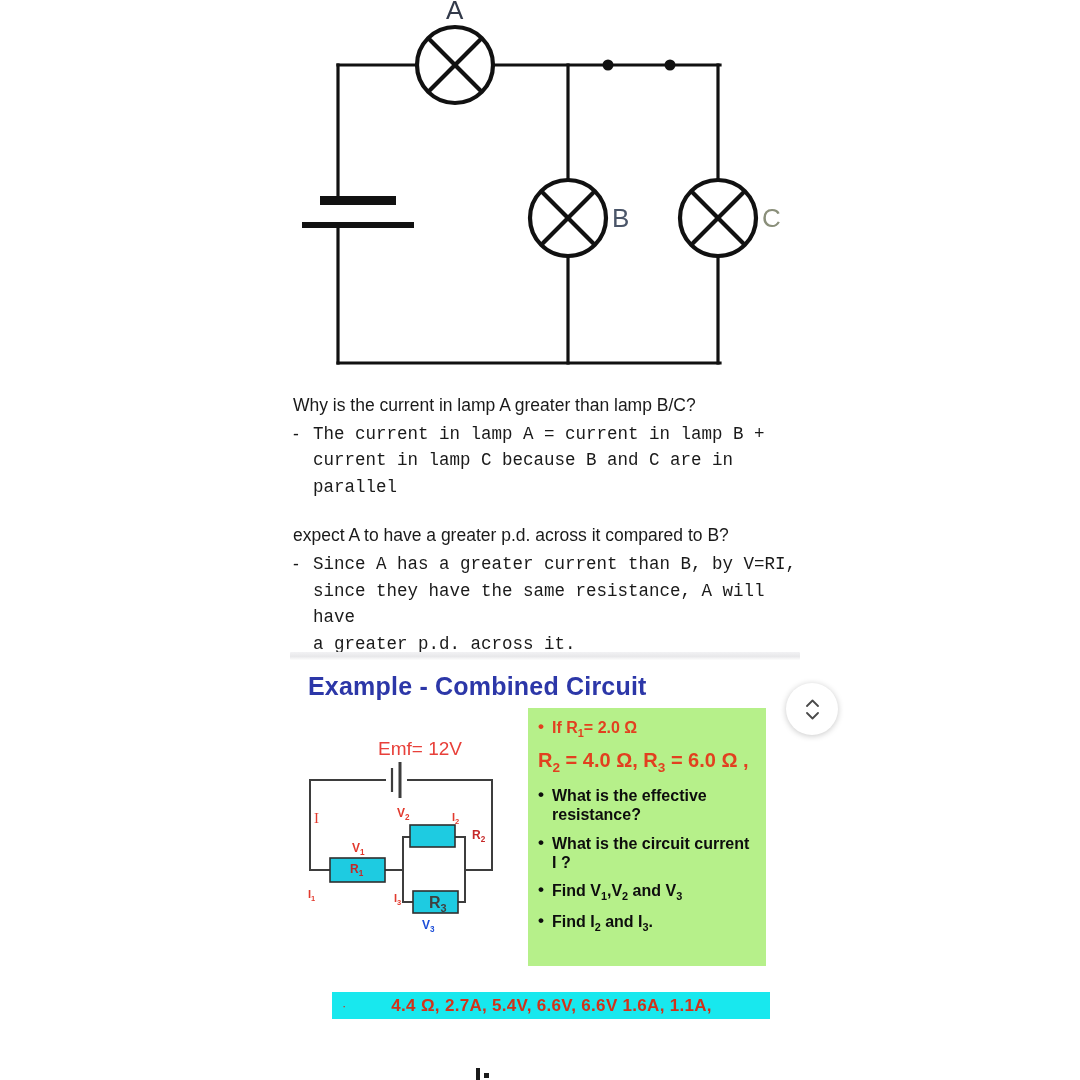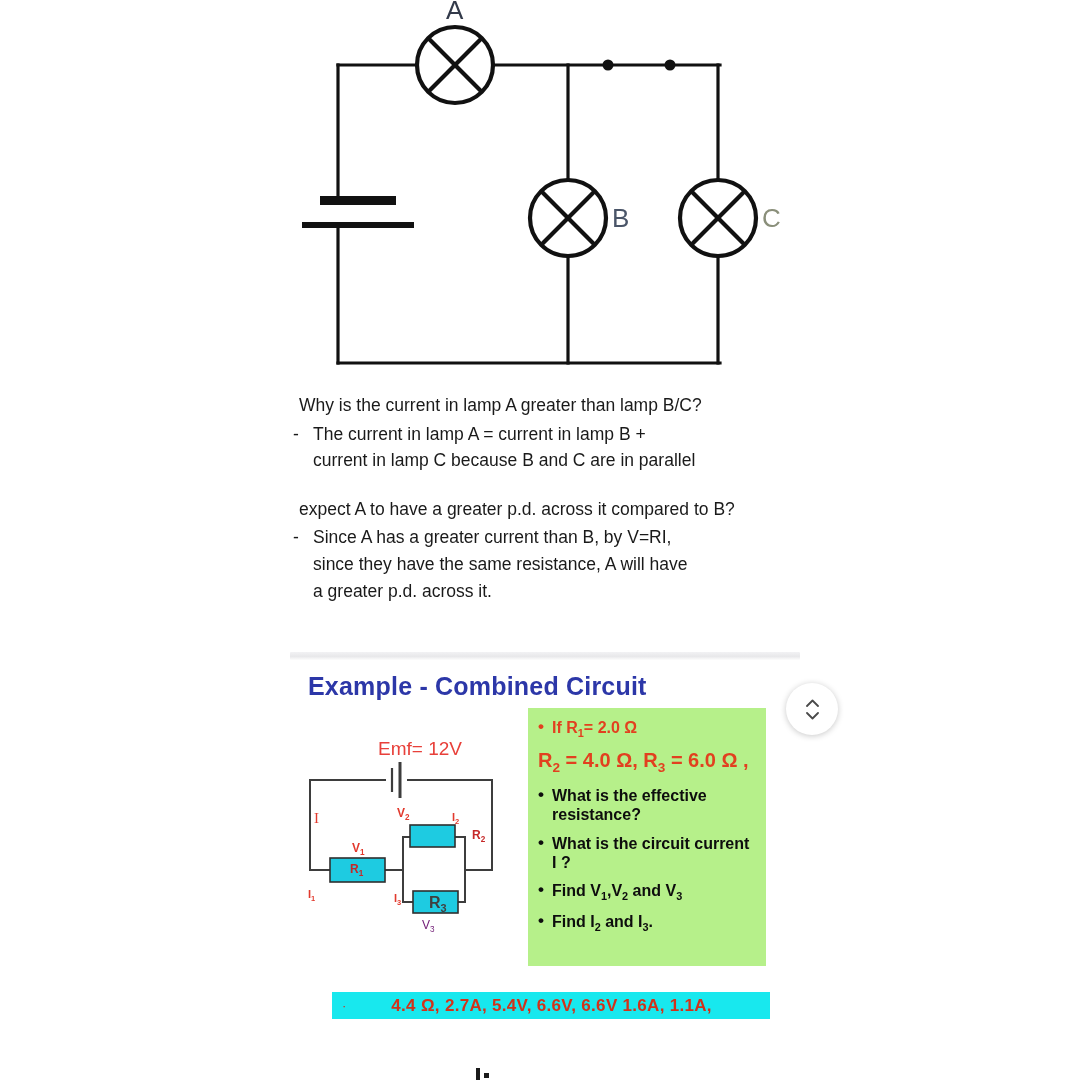--- a/index.html
+++ b/index.html
@@ -15,24 +15,24 @@
 
   
   .main-circuit{position:absolute;left:280px;top:0px;width:520px;height:385px;}
   .main-circuit svg{display:block;}
 
   
   .textblock{
     position:absolute;left:285px;top:392px;width:520px;
     font-size:17.5px;color:#1a1a1a;line-height:1.52;
   }
-  .q-line{margin:0 0 2px 14px;}
+  .q-line{margin:0 0 2px 8px;}
   .bullet-row{display:flex;margin:0;}
   .bullet-dash{width:28px;flex:0 0 28px;padding-left:8px;box-sizing:border-box;}
-  .bullet-text{flex:1;}
+  .bullet-text{flex:1;font-family:Liberation Mono, monospace;}
   .para-gap{height:22px;}
 
   
   .divider{
     position:absolute;left:290px;top:652px;width:510px;height:8px;
     background:linear-gradient(180deg,#f2f2f4 0%,#e8e8ea 55%,#fdfdfd 100%);
     border-radius:1px;
   }
   .slide{position:absolute;left:290px;top:662px;width:510px;height:358px;background:#fff;}
   .slide-title{
@@ -229,21 +229,21 @@
     <div style="position:absolute;left:8px;top:126px;font-size:11px;font-weight:bold;color:#e23a2e;"><span>I</span><sub>1</sub></div>
 
     <div style="position:absolute;left:52px;top:79px;font-size:12px;font-weight:bold;color:#e23a2e;"><span>V</span><sub>1</sub></div>
 
     <div style="position:absolute;left:97px;top:44px;font-size:12px;font-weight:bold;color:#e23a2e;"><span>V</span><sub>2</sub></div>
 
     <div style="position:absolute;left:152px;top:49px;font-size:11px;font-weight:bold;color:#e23a2e;"><span>I</span><sub>2</sub></div>
 
     <div style="position:absolute;left:94px;top:130px;font-size:11px;font-weight:bold;color:#e23a2e;"><span>I</span><sub>3</sub></div>
 
-    <div style="position:absolute;left:122px;top:156px;font-size:12px;font-weight:normal;color:#701a75;"><span>V</span><sub>3</sub></div>
+    <div style="position:absolute;left:122px;top:156px;font-size:12px;font-weight:bold;color:#1d4ed8;"><span>V</span><sub>3</sub></div>
 
     <div style="position:absolute;left:50px;top:100px;font-size:12px;font-weight:bold;color:#c62828;text-align:right;"><span>R</span><sub>1</sub></div>
 
     <div style="position:absolute;left:126px;top:66px;font-size:12px;font-weight:bold;color:#c62828;padding-left:46px;"><span>R</span><sub>2</sub></div>
 
     <div style="position:absolute;left:129px;top:132px;font-size:16px;font-weight:bold;color:#404040;"><span>R</span><sub>3</sub></div>
   </div>
 
   <div class="greenbox" id="greenbox">
       <div class="gb-line gb-red">

